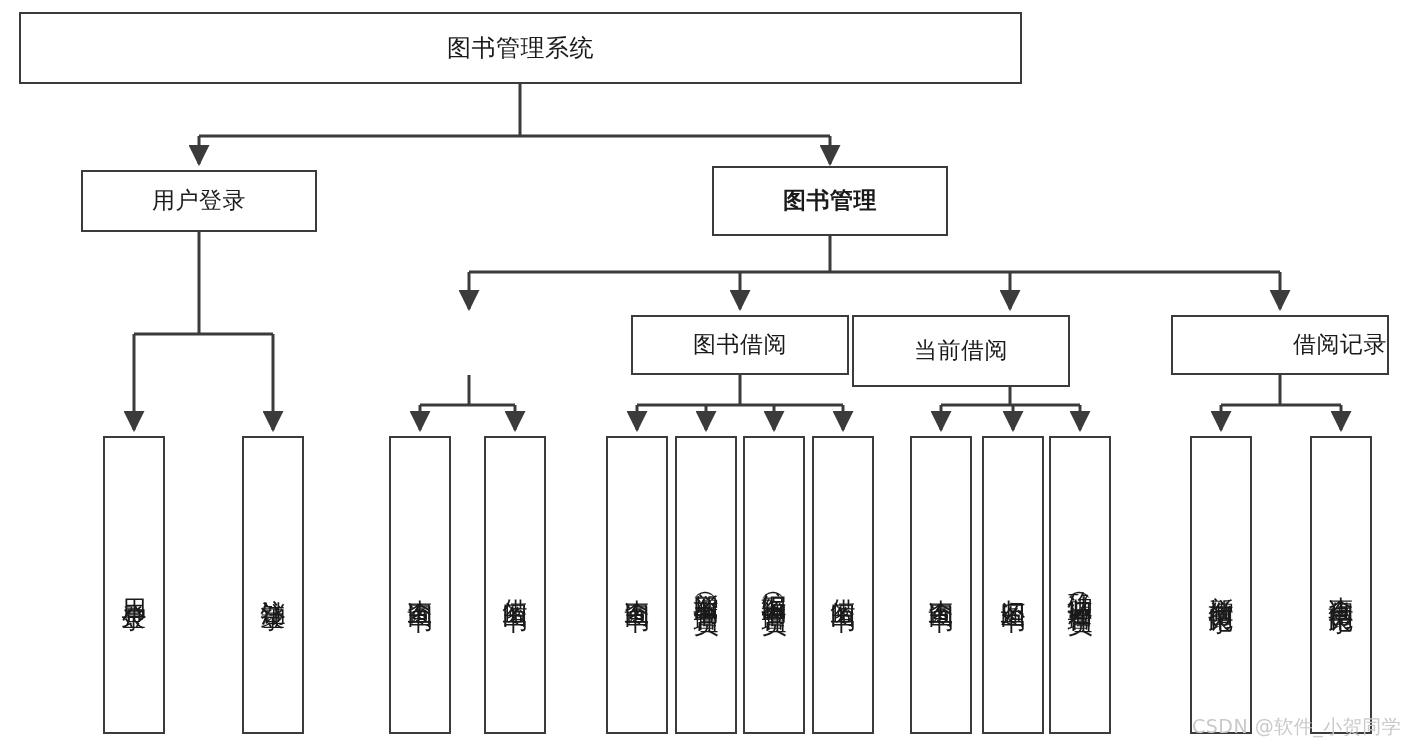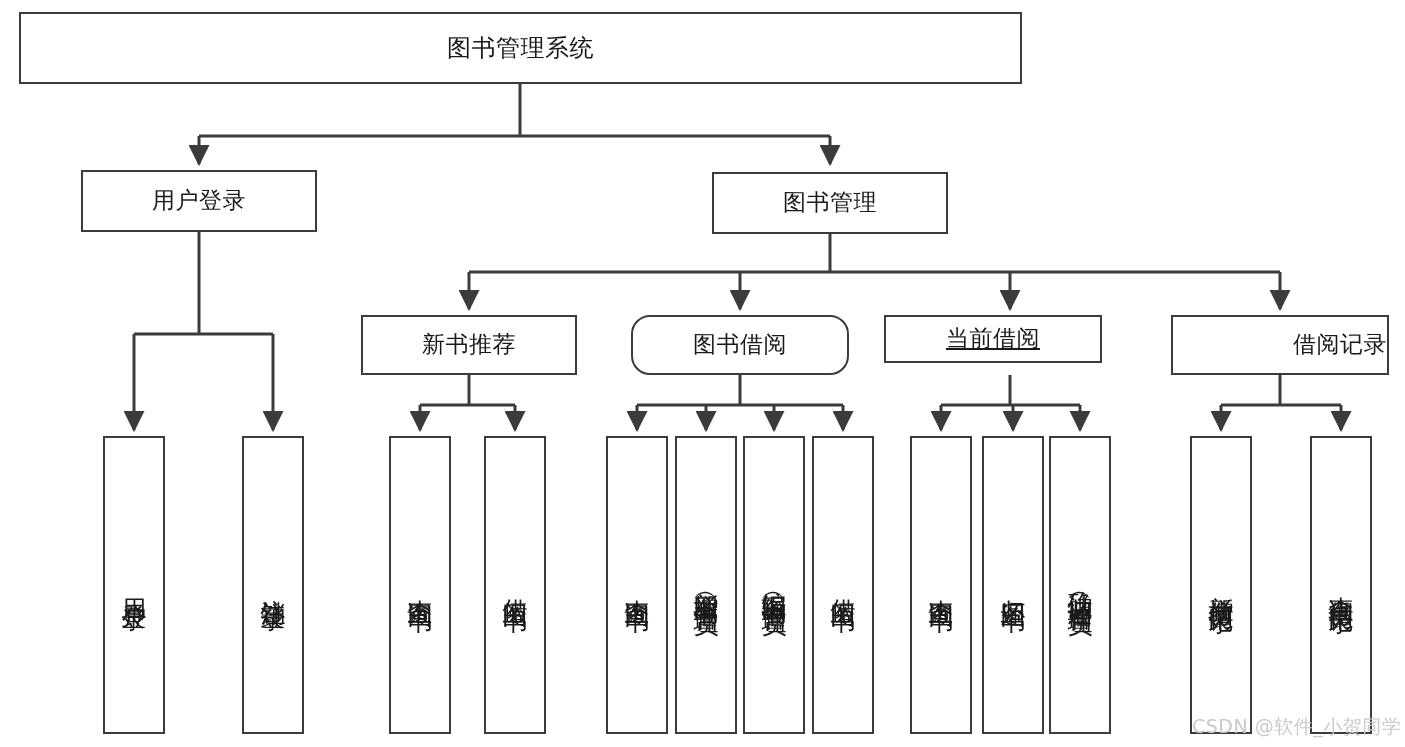--- a/index.html
+++ b/index.html
@@ -125,31 +125,28 @@
     </g>
   </svg>
 
   <div class="node horiz root" style="left:19px; top:12px; width:1003px; height:72px;">
     <span class="label">图书管理系统</span>
   </div>
 
   <div class="node horiz" style="left:81px; top:170px; width:236px; height:62px;">
     <span class="label">用户登录</span>
   </div>
-  <div class="node horiz" style="left:712px; top:172px; width:236px; height:62px;">
+  <div class="node horiz" style="left:712px; top:166px; width:236px; height:70px;font-weight:bold;">
     <span class="label">图书管理</span>
   </div>
 
-  <div class="node horiz" style="left:361px; top:315px; width:216px; height:60px;">
-    <span class="label">新书推荐</span>
-  </div>
-  <div class="node horiz" style="left:631px; top:315px; width:218px; height:60px;border-radius:19px;">
+  <div class="node horiz" style="left:631px; top:315px; width:218px; height:60px;">
     <span class="label">图书借阅</span>
   </div>
-  <div class="node horiz" style="left:884px; top:315px; width:218px; height:48px;text-decoration:underline;">
+  <div class="node horiz" style="left:852px; top:315px; width:218px; height:72px;">
     <span class="label">当前借阅</span>
   </div>
   <div class="node horiz" style="left:1171px; top:315px; width:218px; height:60px;justify-content:flex-end;">
     <span class="label">借阅记录</span>
   </div>
 
   <div class="node vert" style="left:103px; top:436px; width:62px; height:298px;">
     <span class="label">用户登录</span>
   </div>
   <div class="node vert" style="left:242px; top:436px; width:62px; height:298px;">

